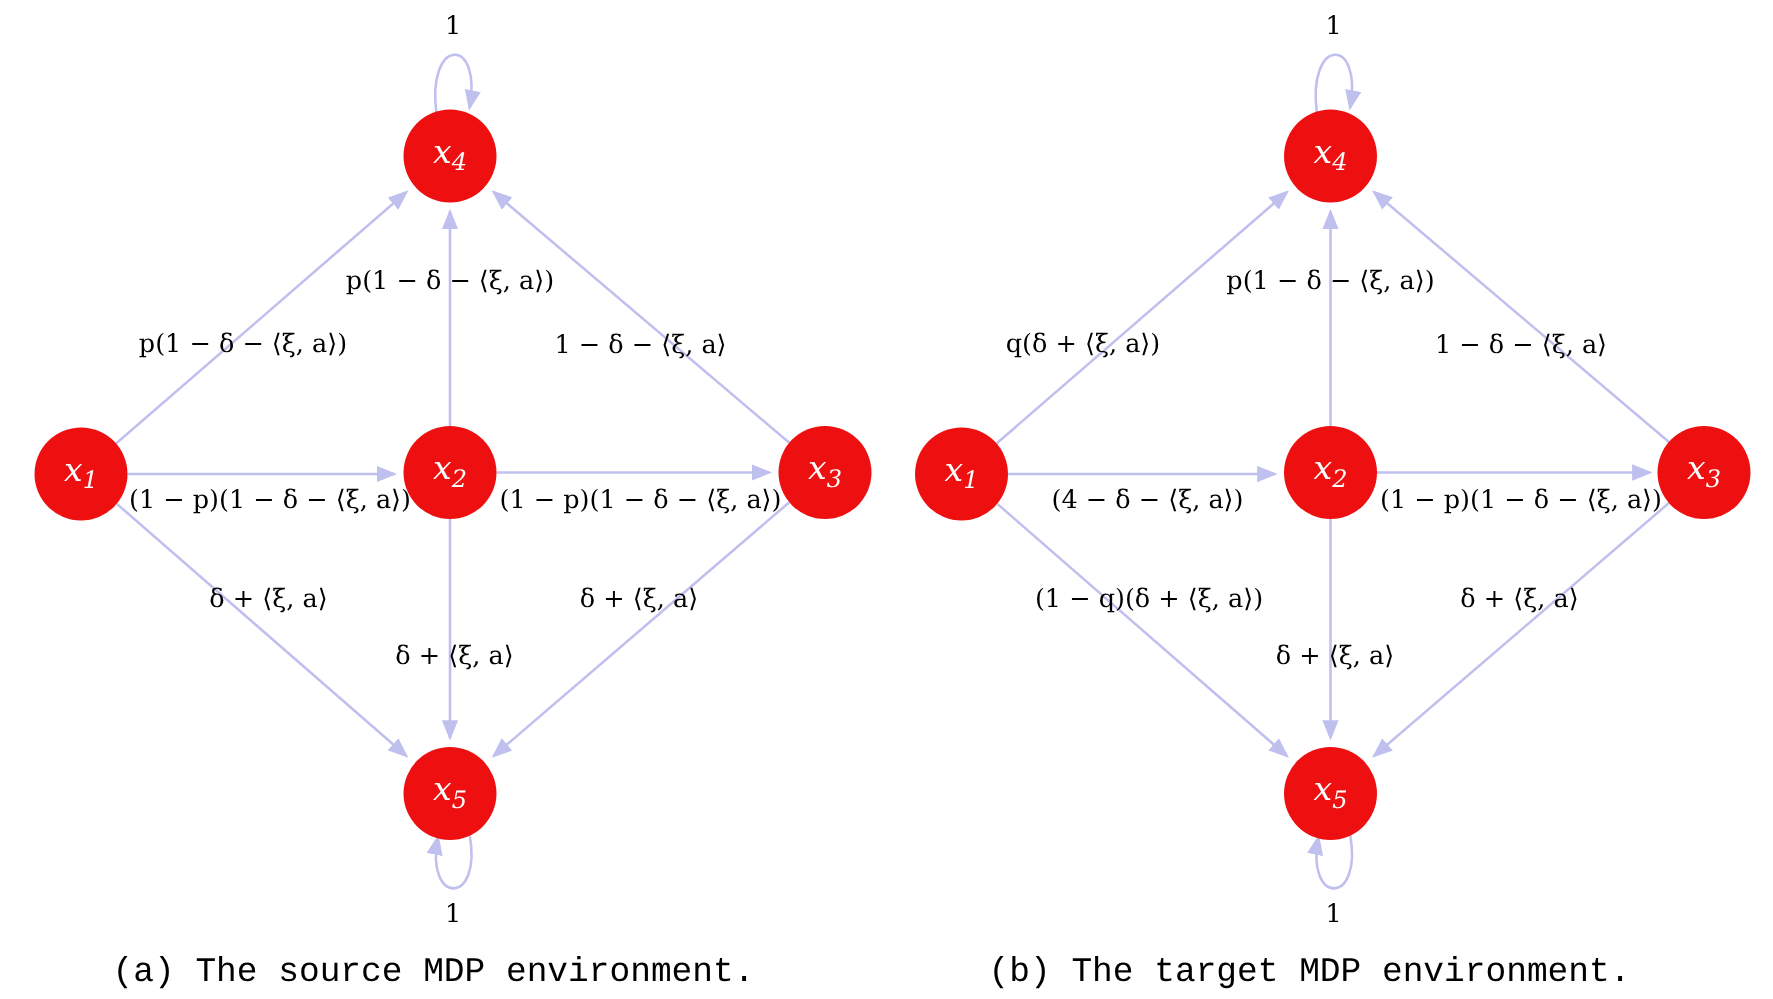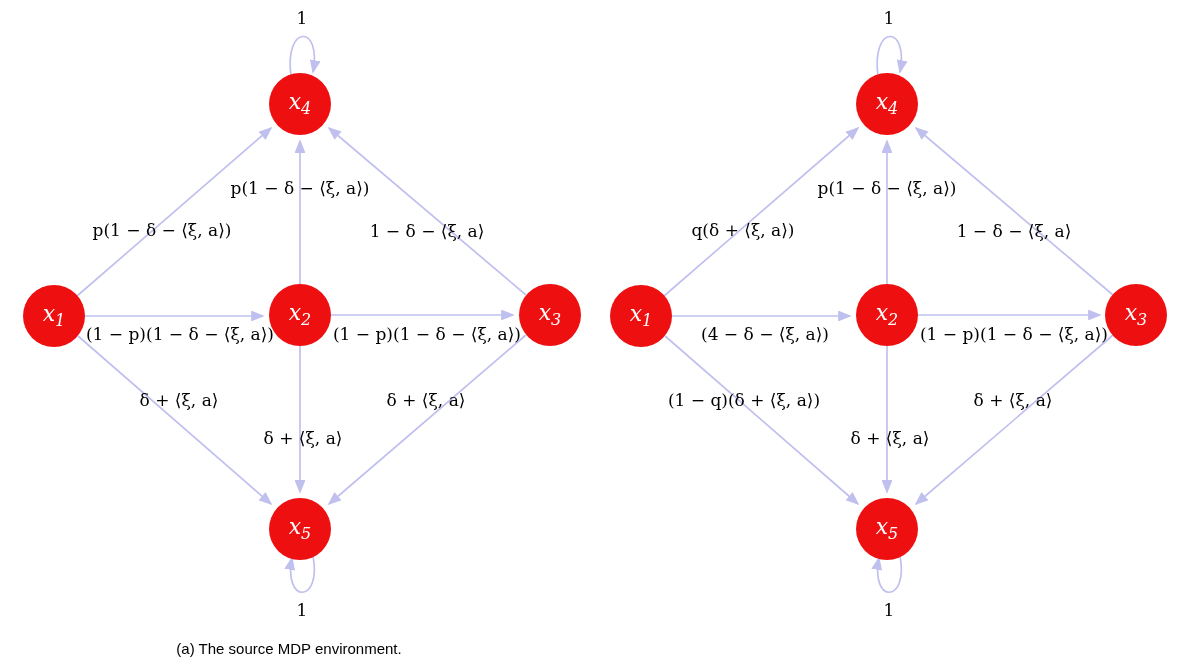--- a/index.html
+++ b/index.html
@@ -38,22 +38,22 @@
     font-style:italic;
     font-size:22px;
     line-height:1;
     white-space:nowrap;
     text-align:right;
   }
   .node-lbl .ns{font-size:16px;vertical-align:-5px;}
   .caption{
     position:absolute;
     transform:translate(-50%,-50%);
-    font-family:Liberation Sans, sans-serif;
-    font-size:15px;
+    font-family:Liberation Mono, monospace;
+    font-size:23px;
     color:var(--caption);
     white-space:nowrap;
   }
 </style>
 </head>
 <body>
 
 <div id="stage">
 
   <svg width="1182" height="666" viewBox="0 0 1182 666">
@@ -116,26 +116,27 @@
   <div class="lbl" style="left:426px;top:400px">δ + ⟨ξ, a⟩</div>
   <div class="lbl loop-lbl" style="left:302px;top:18px">1</div>
   <div class="lbl loop-lbl" style="left:302px;top:610px">1</div>
 
   <div class="node-lbl" style="left:641px;top:316px"><span class="nb">x</span><span class="ns">1</span></div>
   <div class="node-lbl" style="left:887px;top:315px"><span class="nb">x</span><span class="ns">2</span></div>
   <div class="node-lbl" style="left:1136px;top:315px"><span class="nb">x</span><span class="ns">3</span></div>
   <div class="node-lbl" style="left:887px;top:104px"><span class="nb">x</span><span class="ns">4</span></div>
   <div class="node-lbl" style="left:887px;top:529px"><span class="nb">x</span><span class="ns">5</span></div>
 
-  <div class="lbl" style="left:743px;top:230px">q(δ + ⟨ξ, a⟩)</div>
+  <div class="lbl" style="left:722px;top:230px">q(δ + ⟨ξ, a⟩)</div>
   <div class="lbl" style="left:887px;top:188px">p(1 − δ − ⟨ξ, a⟩)</div>
   <div class="lbl" style="left:1014px;top:231px">1 − δ − ⟨ξ, a⟩</div>
   <div class="lbl" style="left:765px;top:334px">(4 − δ − ⟨ξ, a⟩)</div>
   <div class="lbl" style="left:1014px;top:334px">(1 − p)(1 − δ − ⟨ξ, a⟩)</div>
-  <div class="lbl" style="left:744px;top:400px">(1 − q)(δ + ⟨ξ, a⟩)</div>
+  <div class="lbl" style="left:766px;top:400px">(1 − q)(δ + ⟨ξ, a⟩)</div>
   <div class="lbl" style="left:890px;top:438px">δ + ⟨ξ, a⟩</div>
   <div class="lbl" style="left:1013px;top:400px">δ + ⟨ξ, a⟩</div>
   <div class="lbl loop-lbl" style="left:889px;top:18px">1</div>
   <div class="lbl loop-lbl" style="left:889px;top:610px">1</div>
 
   <div class="caption" style="left:289px;top:648px">(a) The source MDP environment.</div>
+  <div class="caption" style="left:873px;top:648px">(b) The target MDP environment.</div>
 
 </div>
 
 </body></html>

